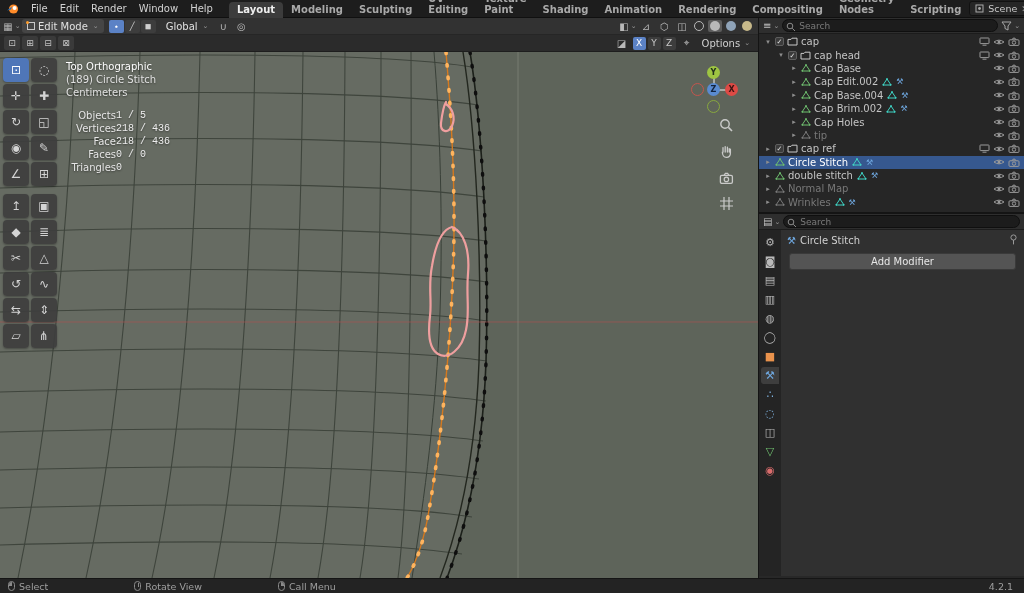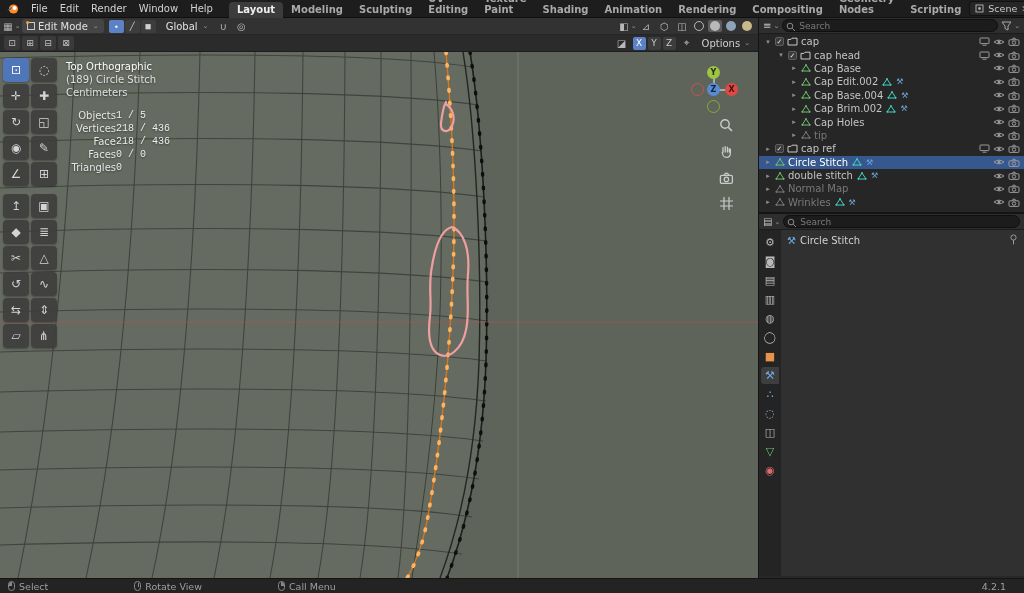--- a/index.html
+++ b/index.html
@@ -99,21 +99,21 @@
   #crumb .pin { margin-left:auto; color:#9a9a9a; }
   #add-mod { margin:3px 8px; height:17px; background:#545454; border:1px solid #3a3a3a; border-radius:3px; display:flex; align-items:center; justify-content:center; font-size:10px; color:#e6e6e6; }
 
   
   #statusbar { position:absolute; left:0; bottom:0; width:1024px; height:15px; background:#232323; border-top:1px solid #151515; display:flex; align-items:center; font-size:9.5px; color:#9f9f9f; }
   .hint { display:flex; align-items:center; gap:4px; }
   .mouse { width:7px; height:10px; border:1px solid #8a8a8a; border-radius:3.5px; position:relative; }
   .mouse.lmb::before { content:""; position:absolute; left:0; top:0; width:3px; height:4px; background:#8a8a8a; border-radius:3px 0 0 0; }
   .mouse.mmb::before { content:""; position:absolute; left:2.2px; top:1px; width:1.6px; height:4px; background:#8a8a8a; }
   .mouse.rmb::before { content:""; position:absolute; right:0; top:0; width:3px; height:4px; background:#8a8a8a; border-radius:0 3px 0 0; }
-  #version { margin-left:auto; padding-right:18px; }
+  #version { margin-left:auto; padding-right:11px; }
 </style>
 </head>
 <body>
 
 <div id="topbar">
   <span id="blender-logo">
     <svg width="14" height="12" viewBox="0 0 14 12">
         <circle cx="7.5" cy="6" r="4.6" fill="#ff8b29"></circle>
         <circle cx="8.6" cy="4.9" r="2" fill="#fff"></circle>
         <path d="M1 7.5 L6 3.5 L5 6.5 Z" fill="#2a6fb0"></path>
@@ -815,20 +815,23 @@
         </div>
       <div id="props-main">
         <div id="crumb">
           <span style="color:#6fa8e0">⚒</span>
           <span>Circle Stitch</span>
           <span class="pin"><svg width="9" height="11" viewBox="0 0 9 11">
                 <circle cx="4.5" cy="3.5" r="2.6" fill="none" stroke="#9a9a9a"></circle>
                 <line x1="4.5" y1="6" x2="4.5" y2="10.4" stroke="#9a9a9a"></line>
               </svg></span>
         </div>
+        <div id="add-mod">
+          <span>Add Modifier</span>
+        </div>
       </div>
     </div>
   </div>
 </div>
 
 <div id="statusbar">
   <div id="status-left" style="display:flex;align-items:center">
       <span class="hint" style="margin-left: 8px;">
         <span class="mouse lmb"></span>
         <span>Select</span>

